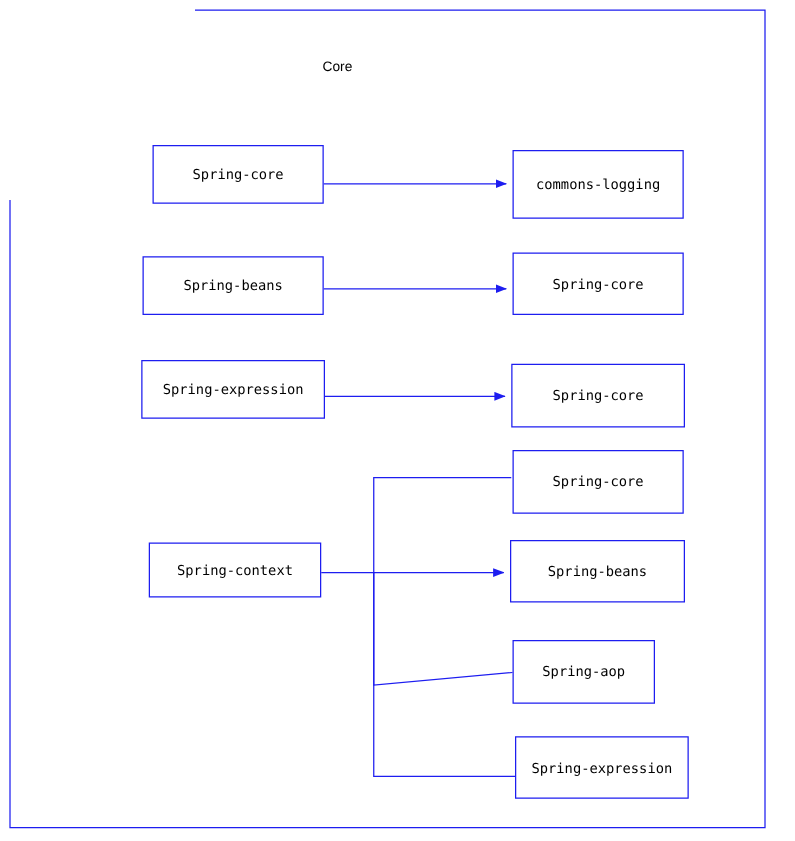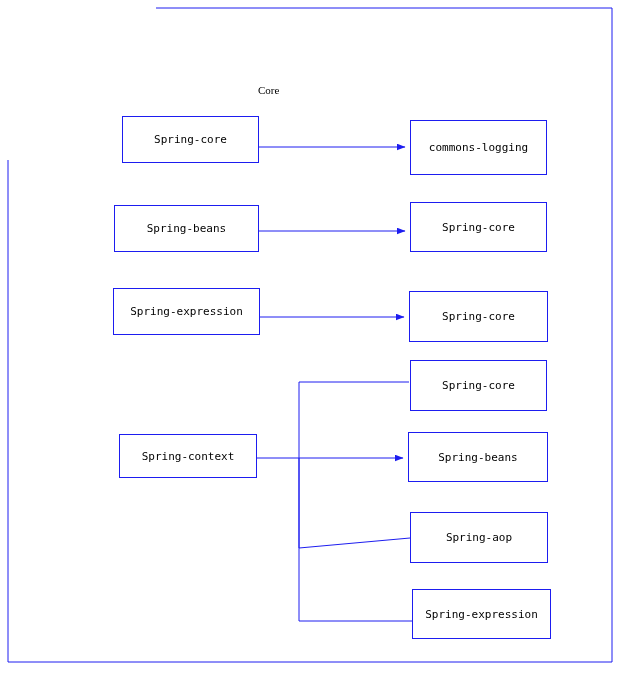--- a/index.html
+++ b/index.html
@@ -32,24 +32,23 @@
     justify-content: center;
     color: #000000;
     font-family: "DejaVu Sans Mono", monospace;
     font-size: 11px;
     letter-spacing: 0px;
     white-space: nowrap;
   }
   .title-label {
     position: absolute;
     color: #000000;
-    font-family: Liberation Serif, serif;
+    font-family: Liberation Sans, sans-serif;
     font-size: 11px;
     white-space: nowrap;
-    margin-top: 36px;
   }
 </style>
 </head>
 <body>
 
 <div id="canvas">
 
   <svg id="svg-layer" viewBox="0 0 636 673">
     <defs>
       <marker id="arrowhead" markerWidth="9" markerHeight="7" refX="8.5" refY="3.5" orient="auto" markerUnits="userSpaceOnUse">
@@ -91,21 +90,21 @@
       </div>
       <div class="node" style="left: 410px; top: 360px; width: 137px; height: 51px; border-color: rgb(29, 29, 240); color: rgb(0, 0, 0);">
         <span>Spring-core</span>
       </div>
       <div class="node" style="left: 119px; top: 434px; width: 138px; height: 44px; border-color: rgb(29, 29, 240); color: rgb(0, 0, 0);">
         <span>Spring-context</span>
       </div>
       <div class="node" style="left: 408px; top: 432px; width: 140px; height: 50px; border-color: rgb(29, 29, 240); color: rgb(0, 0, 0);">
         <span>Spring-beans</span>
       </div>
-      <div class="node" style="left: 410px; top: 512px; width: 138px; height: 51px; border-color: rgb(29, 29, 240); color: rgb(0, 0, 0);">
+      <div class="node" style="left: 410px; top: 512px; width: 114px; height: 51px; border-color: rgb(29, 29, 240); color: rgb(0, 0, 0);">
         <span>Spring-aop</span>
       </div>
       <div class="node" style="left: 412px; top: 589px; width: 139px; height: 50px; border-color: rgb(29, 29, 240); color: rgb(0, 0, 0);">
         <span>Spring-expression</span>
       </div>
     </div>
 
   <div class="title-label" id="diagram-title" style="left: 258px; top: 48px;">Core</div>
 
 </div>

